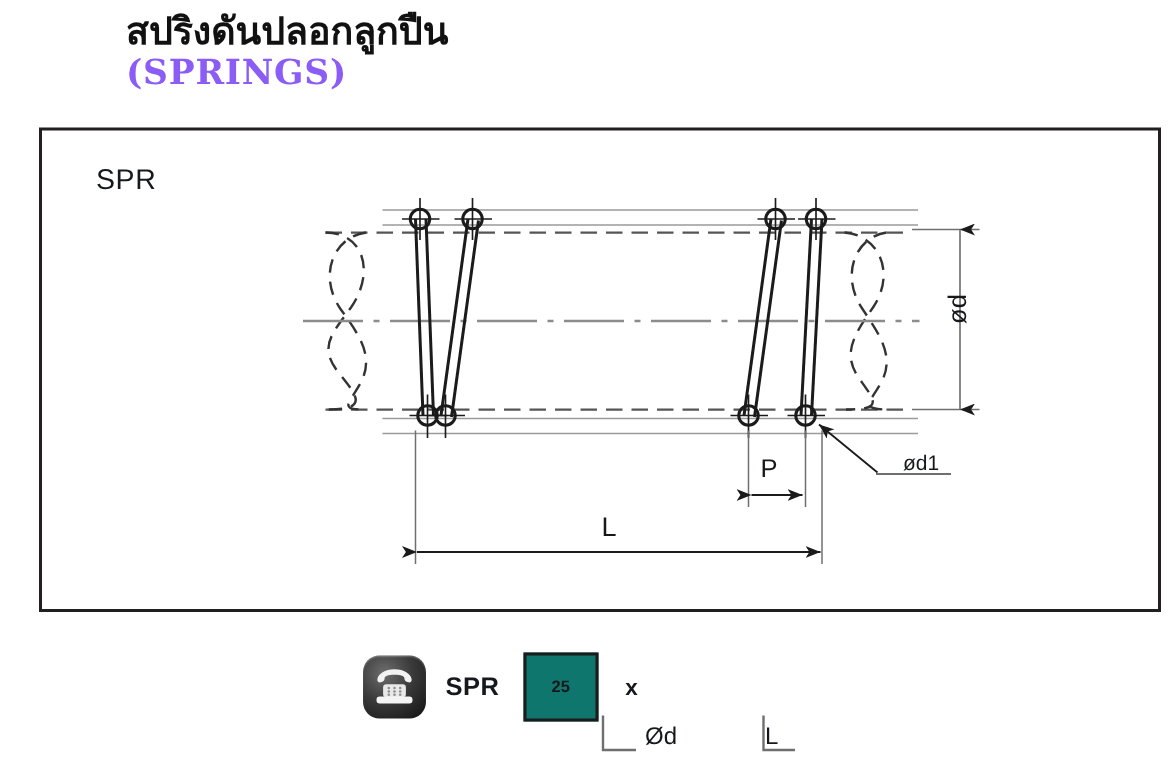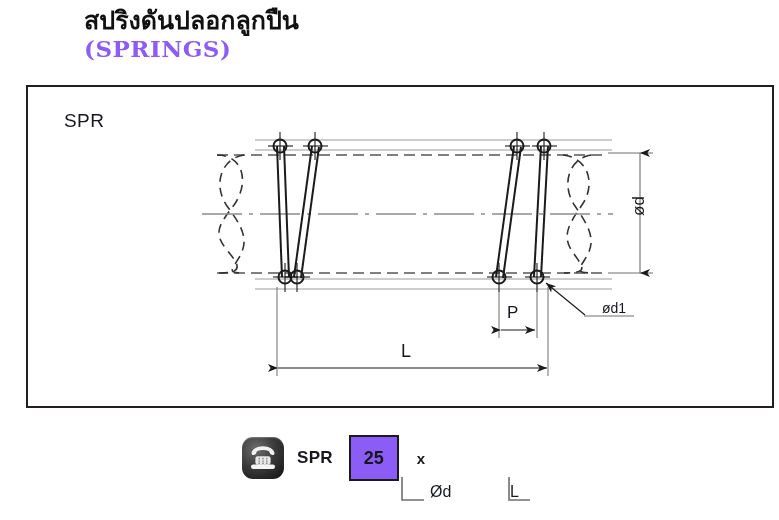--- a/index.html
+++ b/index.html
@@ -68,23 +68,23 @@
     background:radial-gradient(circle at 34% 28%, #6d6d6d 0%, #3b3b3b 45%, #111111 100%);
     position:relative; flex:0 0 auto;
     box-shadow:inset 0 1px 1px rgba(255,255,255,.25);
   }
   .tel-icon svg{position:absolute;left:6px;top:7px;}
   .order-spr{
     font-size:17px;font-weight:bold;color:#16181d;
     margin-left:13px; letter-spacing:0.3px;
   }
   .code-box{
-    width:50px;height:46px;border:2.5px solid #1b1b1b;background:#8b5cf6;
+    width:50px;height:46px;border:2.5px solid #1b1b1b;background:#0f766e;
     display:flex;align-items:center;justify-content:center;
-    font-size:18px;font-weight:bold;color:#16181d;
+    font-size:11px;font-weight:bold;color:#16181d;
     box-sizing:border-box;
   }
   .box1{margin-left:16px;}
   .order-x{font-size:15px;font-weight:bold;color:#16181d;margin:0 18px;}
   .sub-label{
     position:absolute;font-size:16px;color:#16181d;
     font-family:"Liberation Sans", sans-serif;
   }
   .sub-od{left:418px;top:483px;}
   .sub-l{left:498px;top:483px;}

